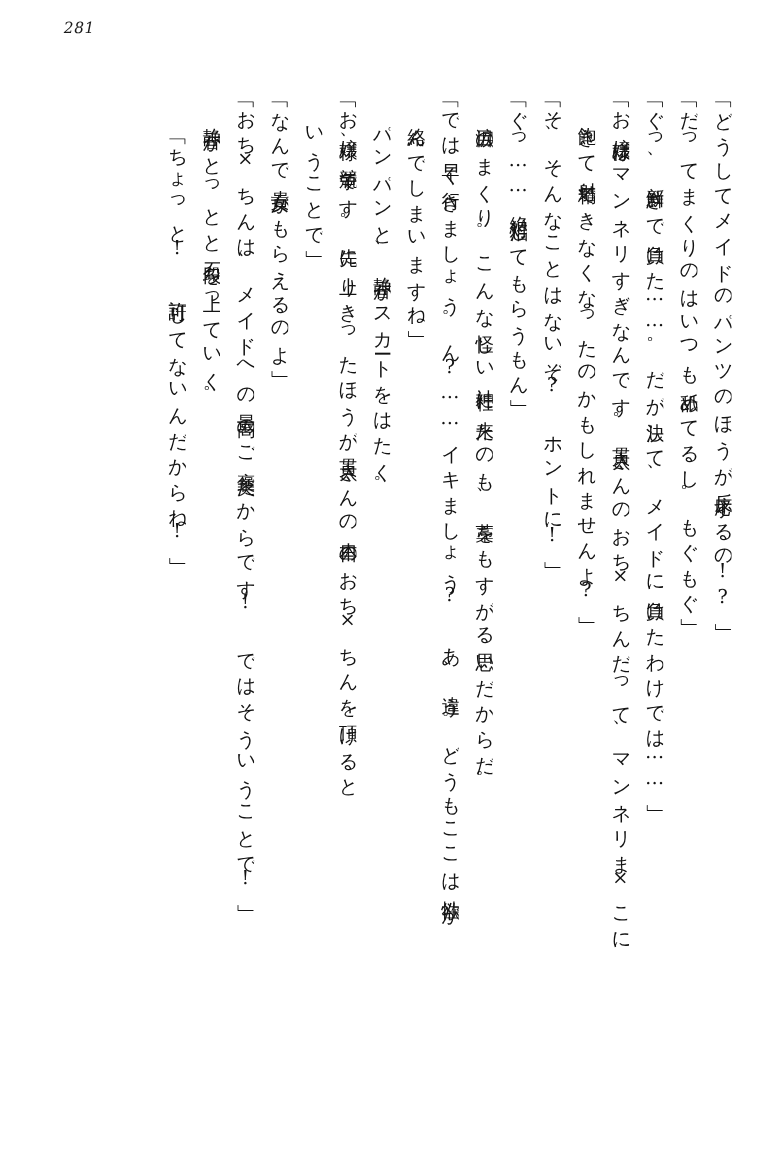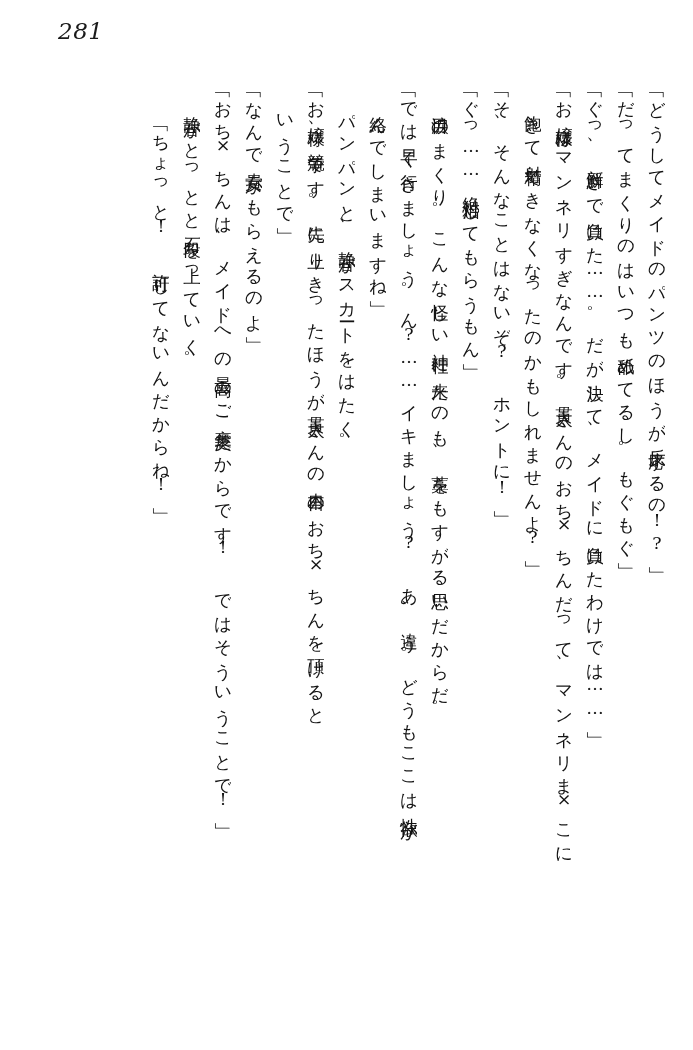--- a/index.html
+++ b/index.html
@@ -18,21 +18,21 @@
     position: relative;
     width: 693px;
     height: 1050px;
     background: #ffffff;
     box-sizing: border-box;
   }
   .page-number {
     position: absolute;
     top: 18px;
     left: 58px;
-    font-size: 23px;
+    font-size: 14px;
     font-style: italic;
     font-family: "DejaVu Serif", "Liberation Serif", serif;
     color: #1a1a1a;
     letter-spacing: 0.5px;
   }
   .text-body {
     position: absolute;
     top: 86px;
     left: 30px;
     right: 28px;

